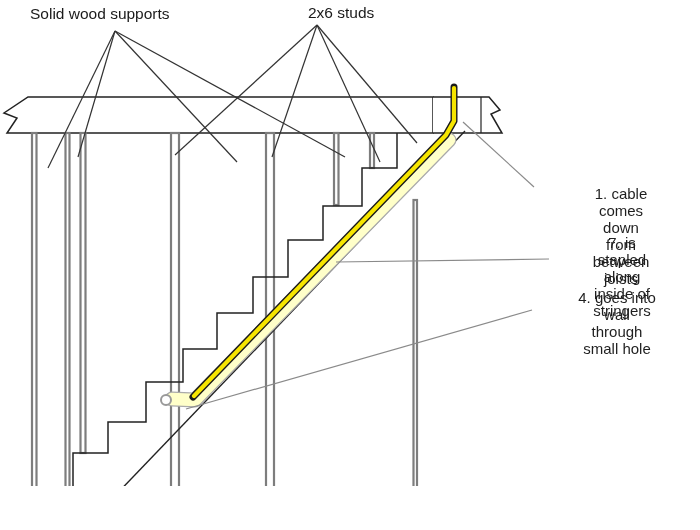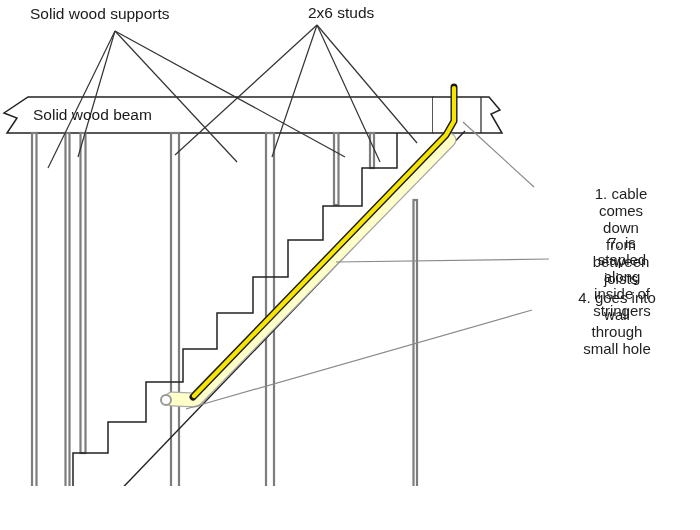--- a/index.html
+++ b/index.html
@@ -61,21 +61,20 @@
 
     <path d="M463,122 L534,187" fill="none" stroke-width="1.2" stroke="#8a8a8a"></path>
     <path d="M336,262 L549,259" fill="none" stroke-width="1.2" stroke="#8a8a8a"></path>
     <path d="M186,409 L532,310" fill="none" stroke-width="1.2" stroke="#8a8a8a"></path>
   </svg>
 
   <div class="lbl" style="left:30px;top:5px;">Solid wood supports</div>
 
   <div class="lbl" style="left:308px;top:4px;">2x6 studs</div>
 
-  <div class="lbl" style="left:33px;top:106px;">Solid wood beam</div>
 
   <div class="note" style="left:621px;top:185px;">1. cable comes down
 from between joists</div>
 
   <div class="note" style="left:622px;top:234px;">7. is stapled along
 inside of stringers</div>
 
   <div class="note" style="left:617px;top:289px;">4. goes into wall
 through small hole</div>
 

